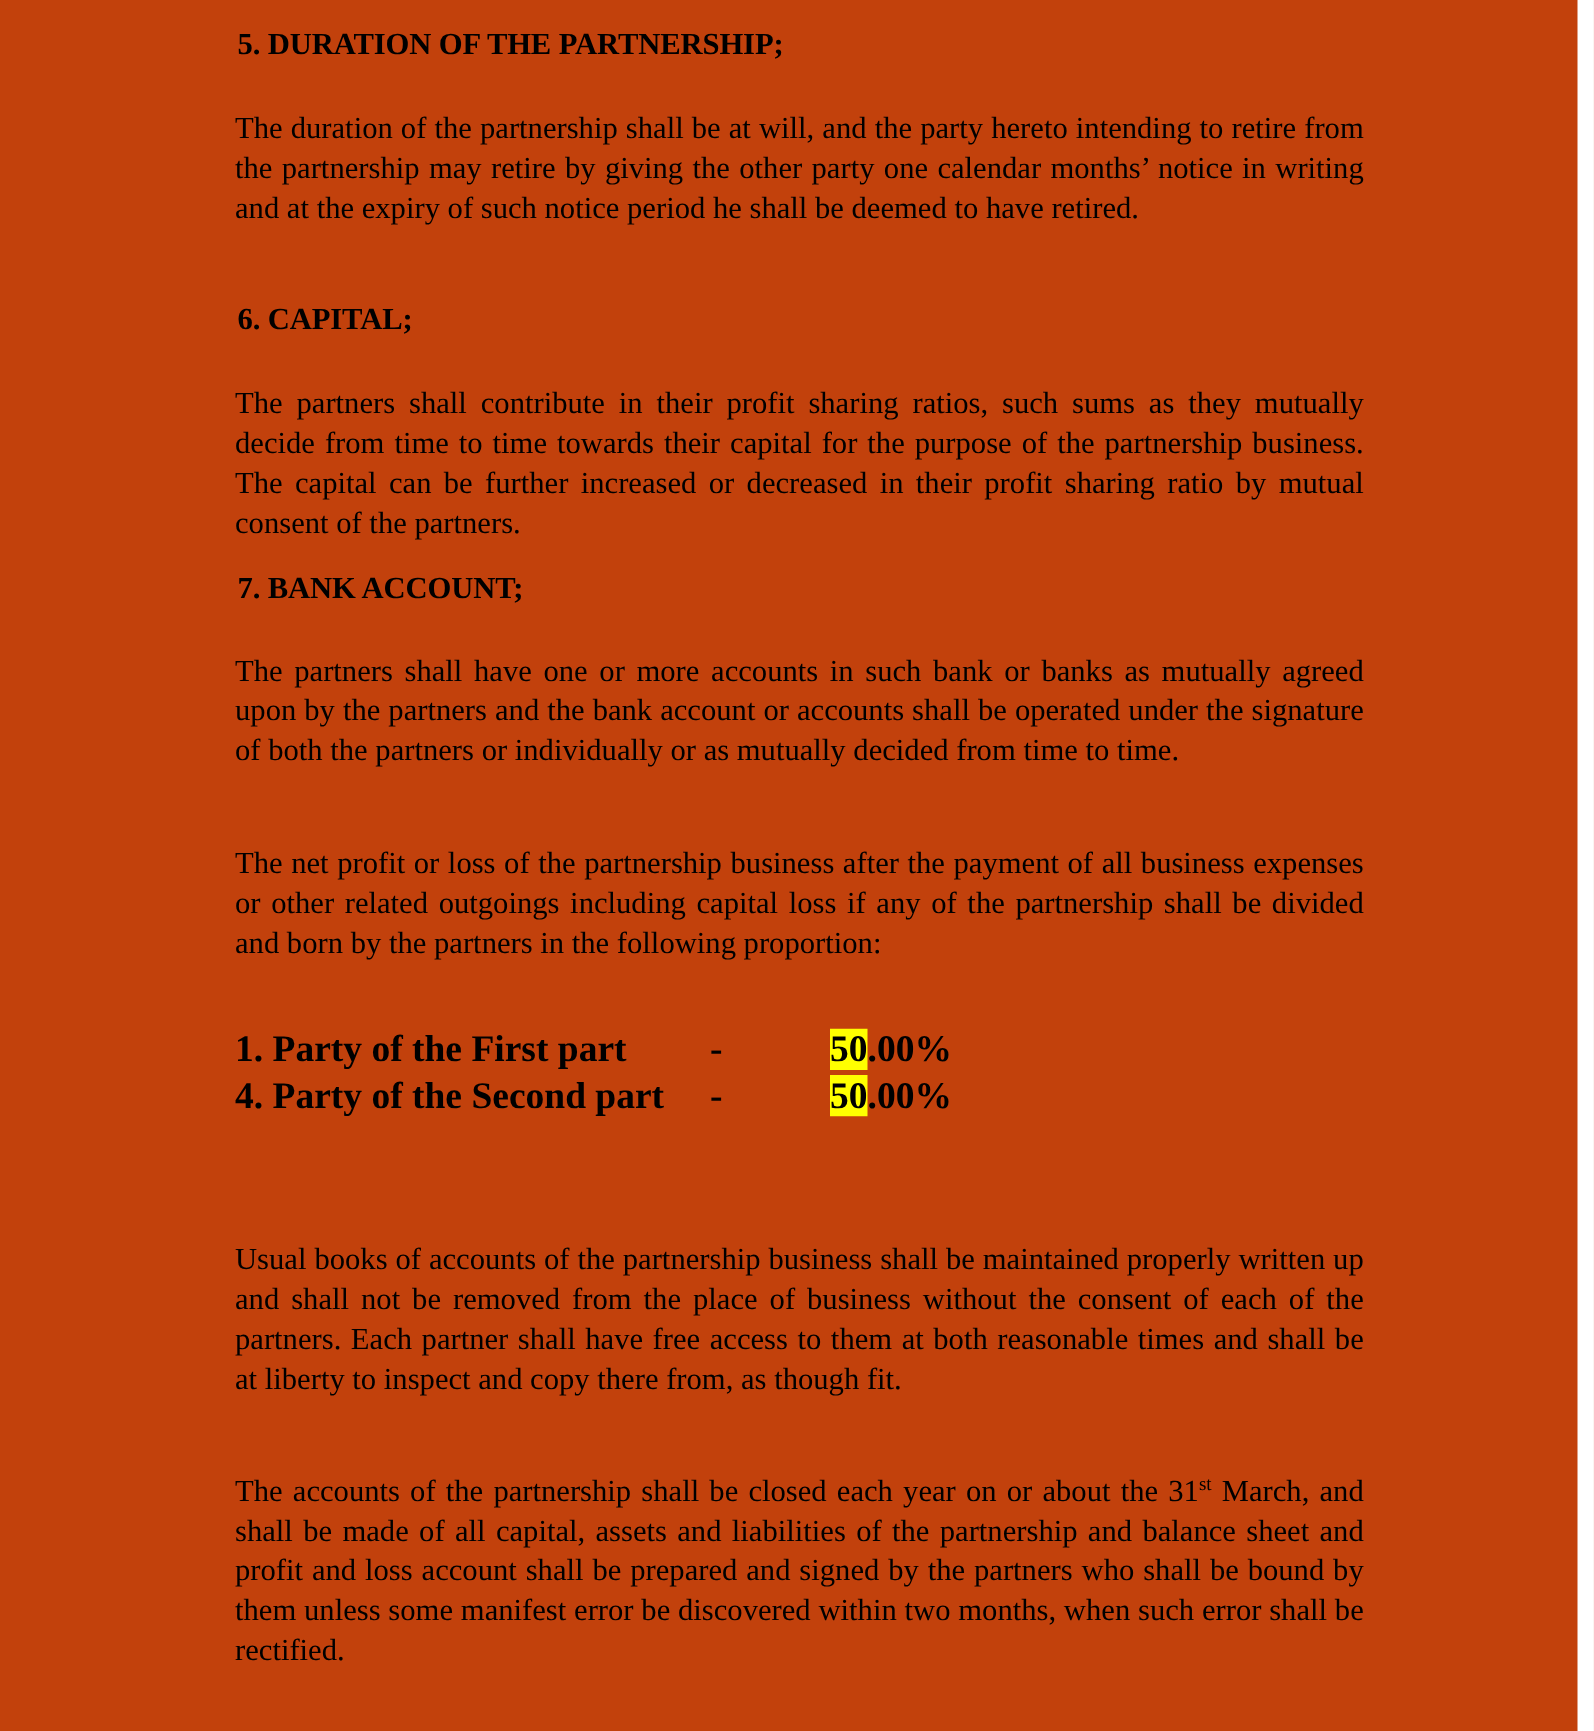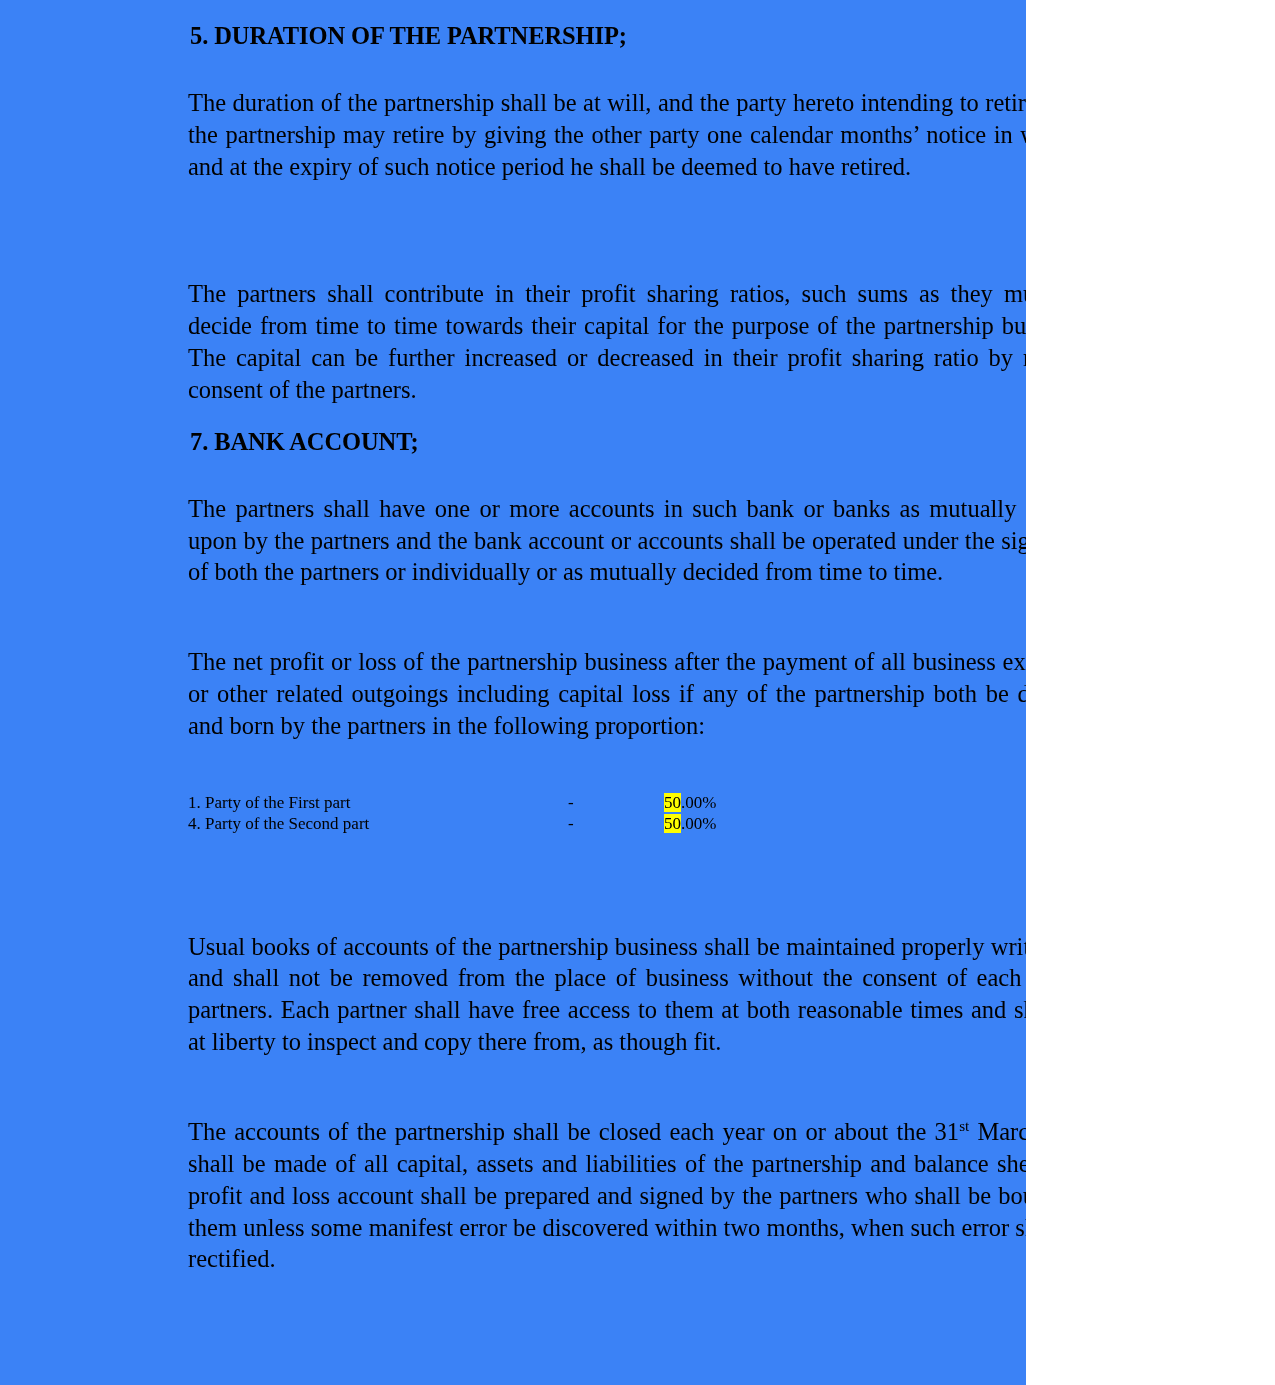--- a/index.html
+++ b/index.html
@@ -6,23 +6,23 @@
     margin: 0;
     padding: 0;
     background: #ffffff;
   }
   body {
     font-family: "Liberation Serif", "DejaVu Serif", serif;
     color: #000000;
   }
   .page {
     position: relative;
-    width: 1026px;
+    width: 1262px;
     height: 1385px;
-    background: #3b82f6;
+    background: #c2410c;
     overflow: hidden;
     box-sizing: border-box;
     padding: 10px;
   }
   .doc-body {
     position: absolute;
     left: 188px;
     top: 22px;
     width: 903px;
   }
@@ -53,22 +53,23 @@
     font-size: 0.62em;
     vertical-align: super;
     line-height: 0;
   }
 
   
   table.share-table {
     border-collapse: collapse;
     margin: 0;
     padding: 0;
-    font-size: 17px;
+    font-size: 30px;
     line-height: 1.26;
+    font-weight: bold;
   }
   table.share-table td {
     padding: 0;
     margin: 0;
     vertical-align: baseline;
     white-space: nowrap;
   }
   td.share-party { width: 380px; }
   td.share-dash  { width: 96px; text-align: left; }
   td.share-pct   { text-align: right; }
@@ -82,33 +83,34 @@
 
 <div class="page">
   <div class="doc-body">
 
     <h2 class="section-heading">5. DURATION OF THE PARTNERSHIP;</h2>
     <div class="gap-md"></div>
     <p class="section-body">The duration of the partnership shall be at will, and the party hereto intending to retire from the partnership may retire by giving the other party one calendar months’ notice in writing and at the expiry of such notice period he shall be deemed to have retired.</p>
 
     <div class="gap-xl"></div>
 
+    <h2 class="section-heading">6. CAPITAL;</h2>
     <div class="gap-md"></div>
     <p class="section-body">The partners shall contribute in their profit sharing ratios, such sums as they mutually decide from time to time towards their capital for the purpose of the partnership business. The capital can be further increased or decreased in their profit sharing ratio by mutual consent of the partners.</p>
 
     <div class="gap-sm"></div>
 
     <h2 class="section-heading">7. BANK ACCOUNT;</h2>
     <div class="gap-md"></div>
     <p class="section-body">The partners shall have one or more accounts in such bank or banks as mutually agreed upon by the partners and the bank account or accounts shall be operated under the signature of both the partners or individually or as mutually decided from time to time.</p>
 
     <div class="gap-sm"></div>
 
     <div class="gap-md"></div>
-    <p class="section-body">The net profit or loss of the partnership business after the payment of all business expenses or other related outgoings including capital loss if any of the  partnership both be divided and born by the partners in the following proportion:</p>
+    <p class="section-body">The net profit or loss of the partnership business after the payment of all business expenses or other related outgoings including capital loss if any of the  partnership shall be divided and born by the partners in the following proportion:</p>
 
     <div class="gap-lg"></div>
 
     <table class="share-table">
       <tbody>
         <tr>
           <td class="share-party">1. Party of the First part</td>
           <td class="share-dash">-</td>
           <td class="share-pct"><span class="hl">50</span><span>.00%</span></td>
         </tr>

